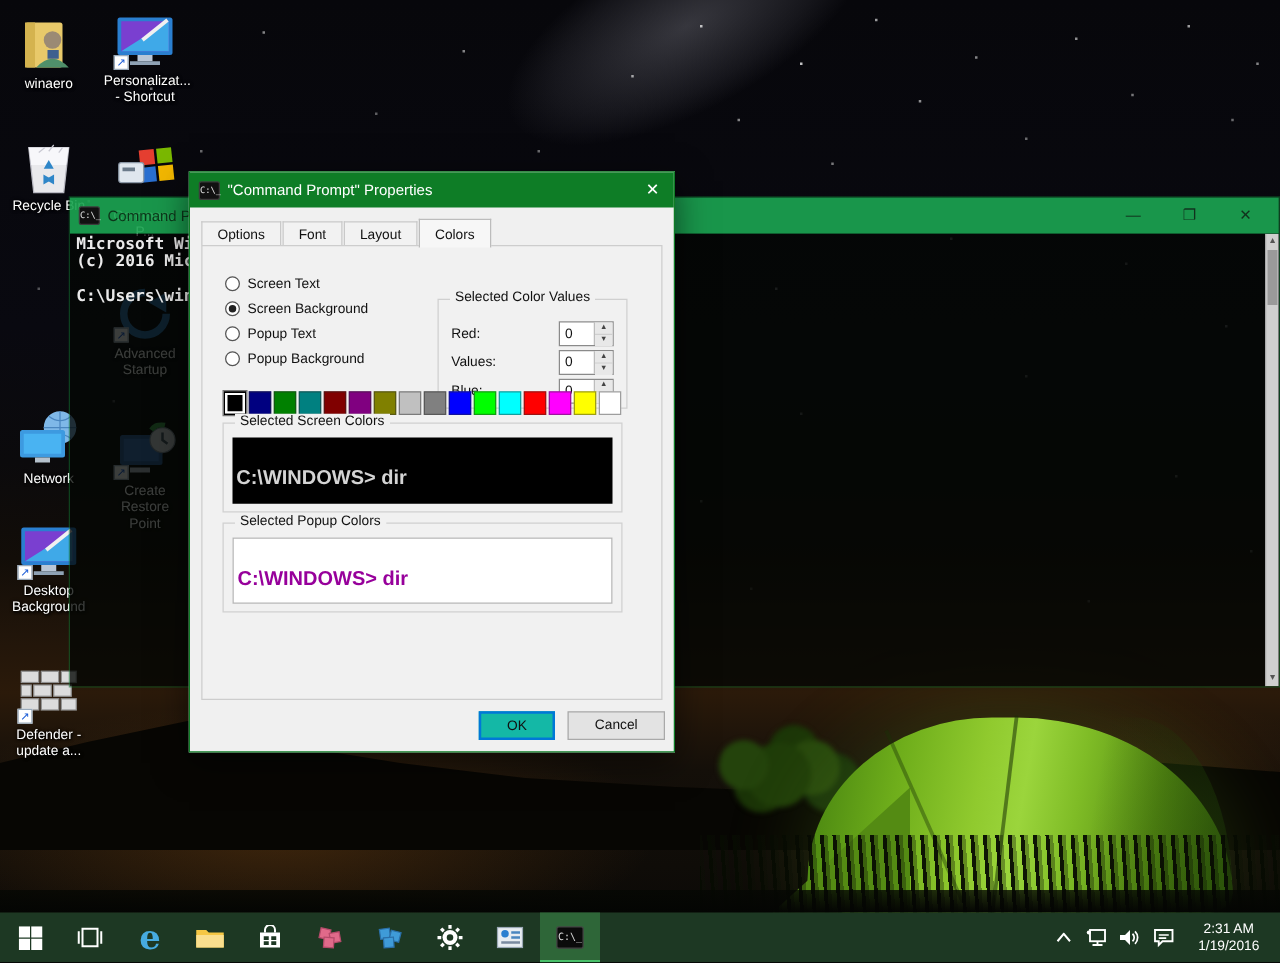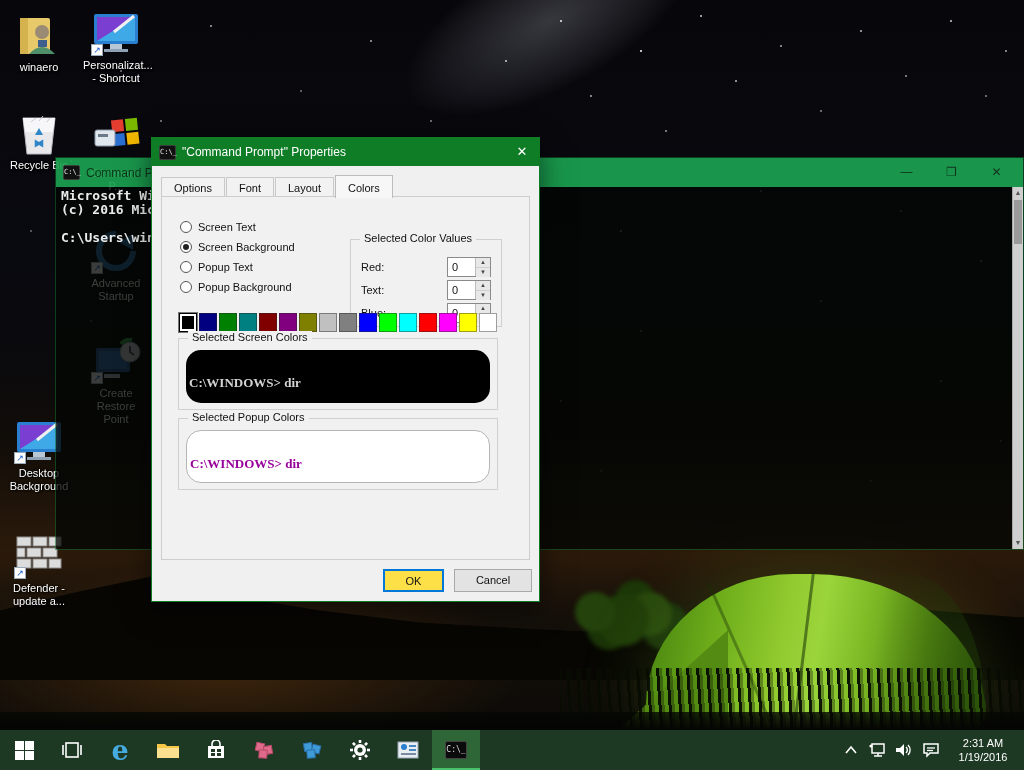--- a/index.html
+++ b/index.html
@@ -108,37 +108,37 @@
   .spin .arrows i { flex:1; font-style:normal; font-size:6px; line-height:9px; text-align:center; color:#444; background:#e8e8e8; }
   .spin .arrows i:first-child { border-bottom:1px solid #cfcfcf; }
 
   .swatches { position:absolute; left:17px; top:116px; display:flex; gap:2px; }
   .sw { width:18px; height:19px; border:1px solid rgba(40,40,40,.45); }
   .sw.sel { box-shadow:inset 0 0 0 2px #fff; border:1px solid #000; outline:1px solid #777; }
 
   .g-screen { left:16px; top:141px; width:320px; height:72px; }
   .g-popup  { left:16px; top:221px; width:320px; height:72px; }
   .console { position:absolute; left:7px; right:7px; top:11px; bottom:6px; overflow:hidden;
-             font-family:Liberation Serif, serif; font-weight:bold; font-size:13px; line-height:13px; white-space:pre;border-radius:15px; }
+             font-family:Liberation Sans, sans-serif; font-weight:bold; font-size:16px; line-height:13px; white-space:pre; }
   .console.dark { background:#000; color:#d4d4d4; }
   .console.light { background:#fff; color:#97009b; border:1px solid #b5b5b5; }
   .console div { padding-left:3px; }
 
   .g-opacity { left:16px; top:299px; width:320px; height:60px; }
   .op-min { position:absolute; left:10px; top:22px; font-size:11px; color:#111; }
   .op-max { position:absolute; left:243px; top:22px; font-size:11px; color:#111; }
   .op-track { position:absolute; left:46px; top:28px; width:186px; height:4px; background:#c6c6c6; border-radius:2px; }
   .op-thumb { position:absolute; left:71.4%; top:-8px; width:11px; height:19px; margin-left:-5px; background:#2e86d3;
               clip-path:polygon(0 0,100% 0,100% 60%,50% 100%,0 60%); }
   .op-val { position:absolute; left:283px; top:15px; width:30px; height:18px; border:1px solid #9a9a9a;
             font-size:11px; text-align:center; line-height:16px; color:#111; background:#f7f7f7; }
 
   .dlg-btns { position:absolute; right:7px; bottom:9px; display:flex; gap:10px; }
   .btn { height:23px; font-size:11px; text-align:center; line-height:21px; color:#111; }
-  .btn.ok { width:61px; background:#fde047; border:2px solid #0078d7; }
+  .btn.ok { width:61px; background:#14b8a6; border:2px solid #0078d7; }
   .btn.cancel { width:78px; background:#e3e3e3; border:1px solid #a9a9a9; }
 
   
   .taskbar { position:absolute; left:0; bottom:0; width:1024px; height:40px; background:#1d3823;
              display:flex; align-items:center; z-index:50; }
   .tb-start { width:48px; height:40px; display:flex; align-items:center; justify-content:center; }
   .tb-search { width:320px; height:34px; margin:3px 0; background:#42513f; border:1px solid #5b6a57;
                display:flex; align-items:center; padding-left:12px; }
   .tb-search .ph { font-size:13px; color:#9fab9c; }
   .tb-tile { width:48px; height:40px; display:flex; align-items:center; justify-content:center; position:relative; }
@@ -237,20 +237,32 @@
       <svg width="46" height="46">
           <path d="M23 6 a17 17 0 1 0 17 17" fill="none" stroke="#2e79b8" stroke-width="6"></path>
           <polygon points="40,6 40,22 26,14" fill="#2e79b8"></polygon>
         </svg>
       <span class="sc-badge">↗</span>
     </div>
     <div class="lbl">Advanced
 Startup</div>
   </div>
 
+  <div class="dicon" style="left:6px;top:326px">
+    <div class="ig">
+      <svg width="54" height="48">
+          <circle cx="36" cy="16" r="13" fill="#7fb8e8"></circle>
+          <path d="M23 16 h26 M36 3 v26 M27 7 q9 7 18 0 M27 25 q9 -7 18 0" stroke="#4a86c0" fill="none"></path>
+          <rect x="4" y="18" width="36" height="22" rx="2" fill="#3d9ae0"></rect>
+          <rect x="7" y="21" width="30" height="16" fill="#49b3f2"></rect>
+          <rect x="16" y="40" width="12" height="4" fill="#b5c1cc"></rect>
+        </svg>
+    </div>
+    <div class="lbl">Network</div>
+  </div>
 
   <div class="dicon" style="left:83px;top:336px">
     <div class="ig">
       <svg width="52" height="46">
           <rect x="6" y="10" width="34" height="24" rx="2" fill="#2f5f9e"></rect>
           <rect x="9" y="13" width="28" height="18" fill="#3b77c2"></rect>
           <rect x="14" y="36" width="16" height="4" fill="#b5c1cc"></rect>
           <circle cx="40" cy="14" r="10" fill="#d8dde2" stroke="#8a96a5"></circle>
           <path d="M40 8 v6 l4 3" stroke="#4a5a68" fill="none" stroke-width="2"></path>
           <path d="M31 6 a11 11 0 0 1 11 -4" stroke="#3faa4f" stroke-width="4" fill="none"></path>
@@ -358,21 +370,21 @@
             <span>Red:</span>
             <span class="spin">
                 <span class="val">0</span>
                 <span class="arrows">
                   <i>▲</i>
                   <i>▼</i>
                 </span>
               </span>
           </div>
           <div class="cv-row" style="top:39px">
-            <span>Text:</span>
+            <span>Values:</span>
             <span class="spin">
                 <span class="val">0</span>
                 <span class="arrows">
                   <i>▲</i>
                   <i>▼</i>
                 </span>
               </span>
           </div>
           <div class="cv-row" style="top:62px">
             <span>Blue:</span>

